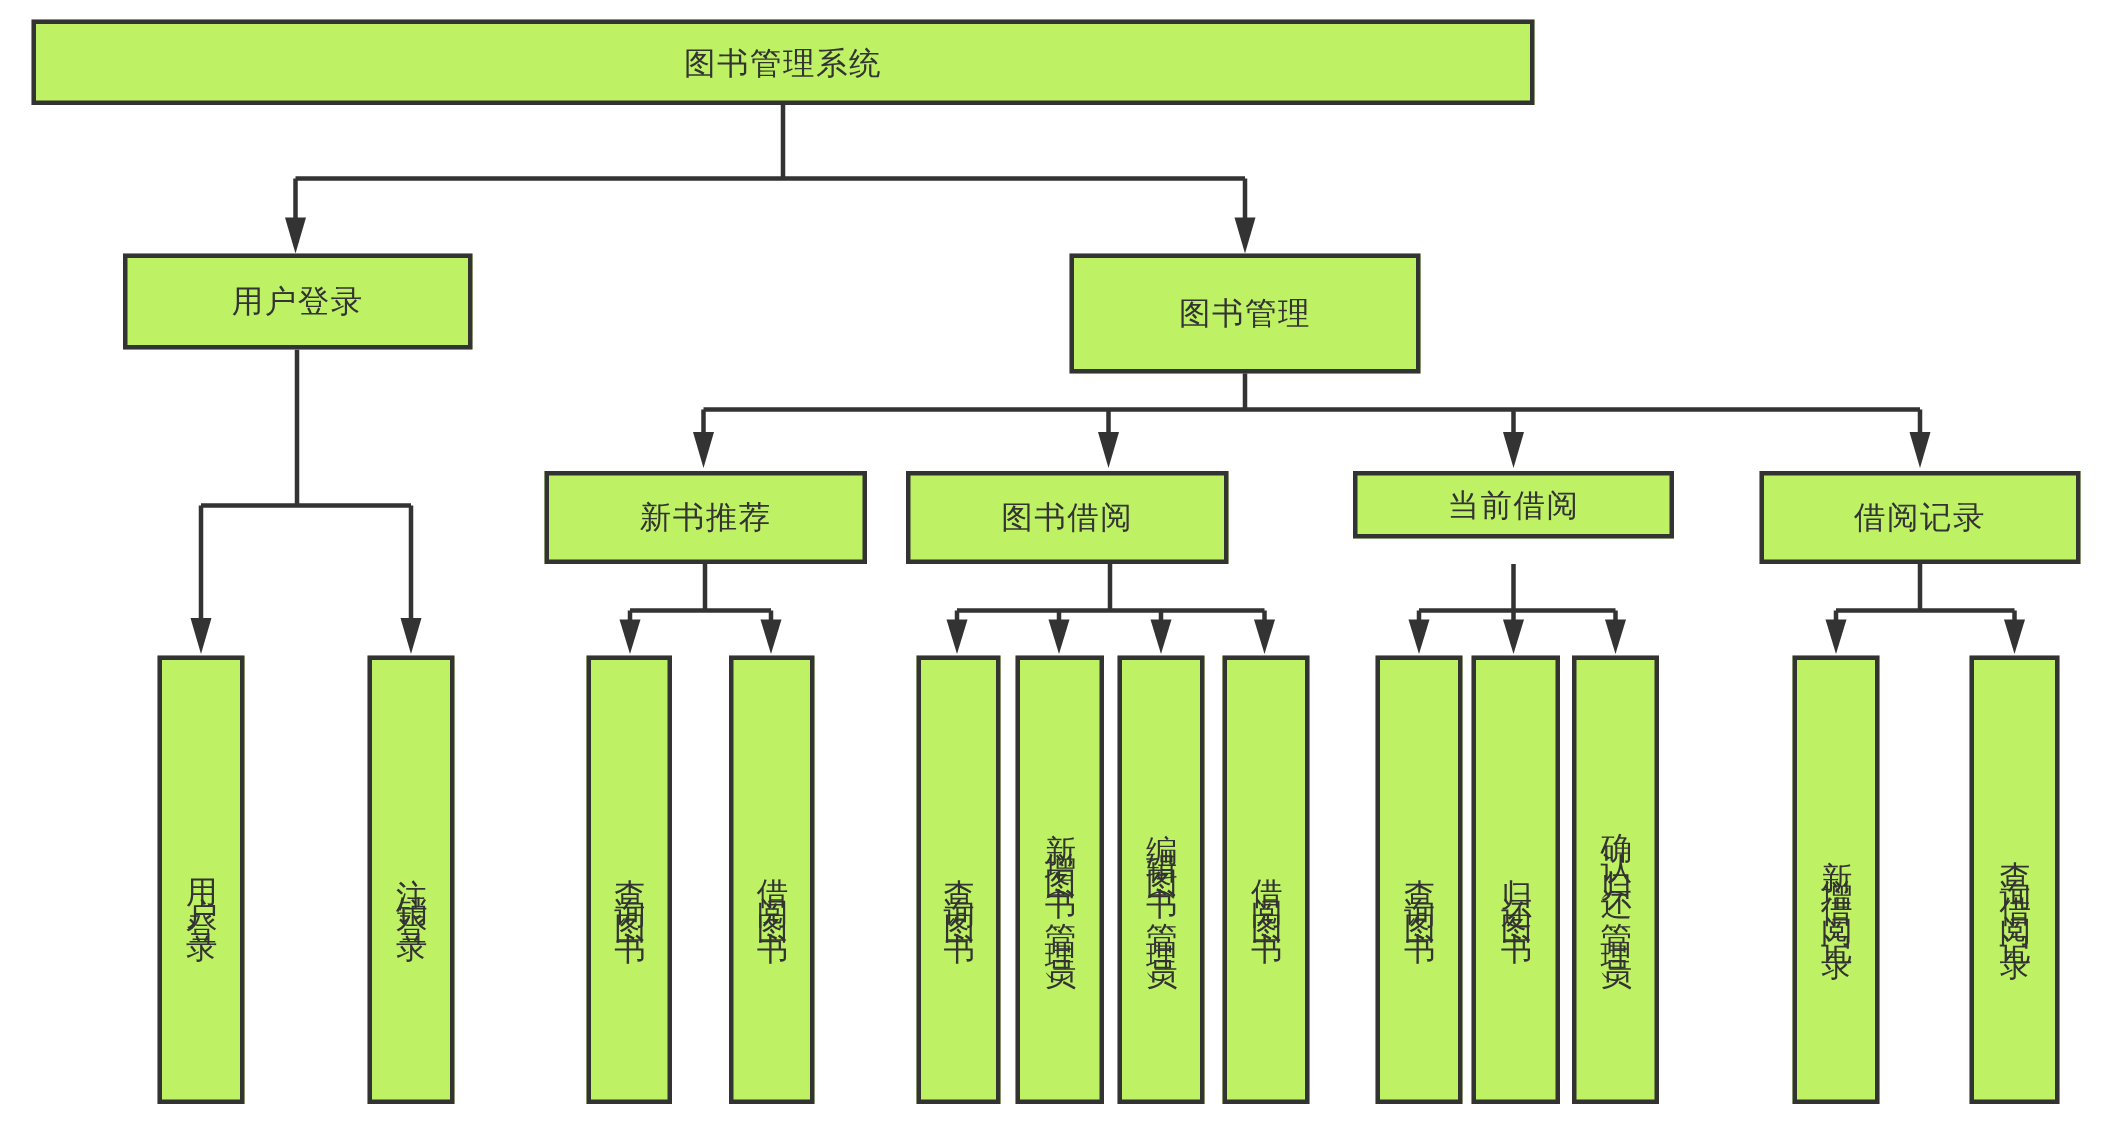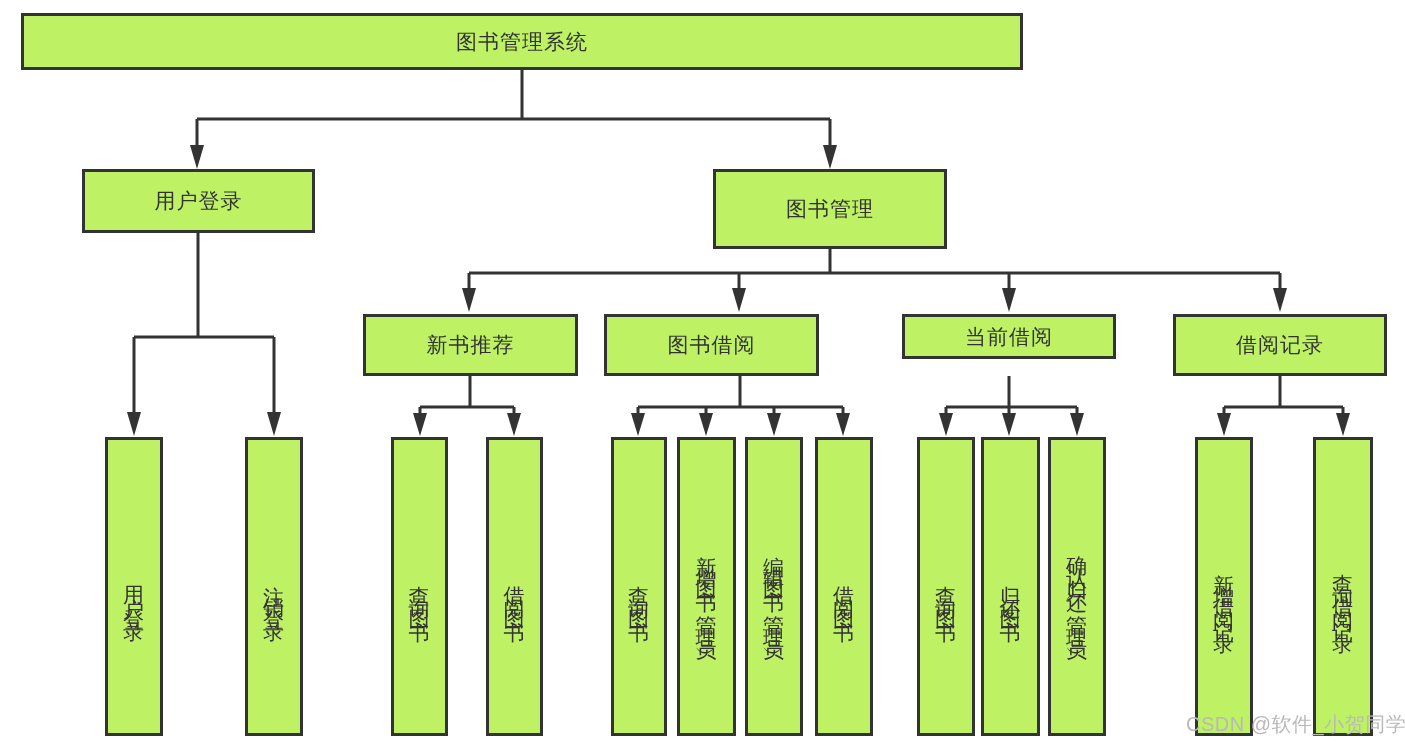--- a/index.html
+++ b/index.html
@@ -161,15 +161,14 @@
     <span class="vtext">确认归还（管理员）</span>
   </div>
 
   <div class="node leaf" style="left:1195px; top:437px; width:58px; height:299px;">
     <span class="vtext">新增借阅记录</span>
   </div>
   <div class="node leaf" style="left:1313px; top:437px; width:60px; height:299px;">
     <span class="vtext">查询借阅记录</span>
   </div>
 
-  <div class="watermark">CSDN @软件_小贺同学</div>
 
 </div>
 
 </body></html>

